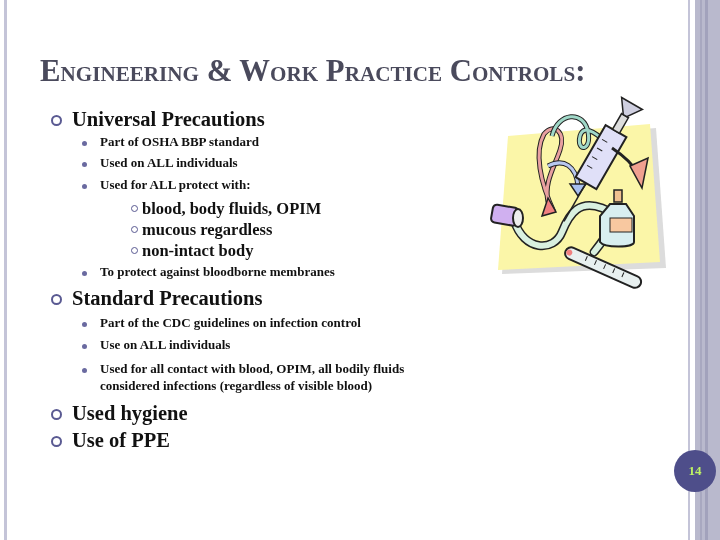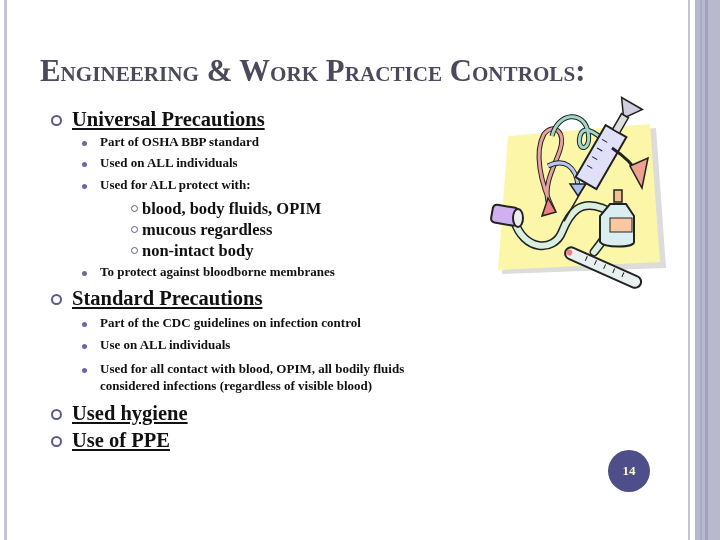--- a/index.html
+++ b/index.html
@@ -23,42 +23,42 @@
       color: #4a4a5c; letter-spacing: 0px; white-space: nowrap;
       transform: scaleX(0.96); transform-origin: left center;
     }
 
     .content {
       position: absolute; left: 0; top: 0;
       font-family: "Liberation Serif", "DejaVu Serif", serif;
       font-weight: bold; color: #111;
     }
     .row { position: absolute; white-space: nowrap; }
-    .l1 { font-size: 20.5px; left: 72px; text-decoration: underline; }
+    .l1 { font-size: 20.5px; left: 72px; }
     .l2 { font-size: 13px; left: 100px; }
     .l3 { font-size: 16.5px; left: 122px; margin-left: 20px; }
     .bullet { position: absolute; }
     .b1 {
       width: 7px; height: 7px; border: 2px solid #5a5a92; border-radius: 50%;
       left: -21px; top: 7px;
     }
     .b2 {
       width: 5px; height: 5px; background: #6a6aa0; border-radius: 50%;
       left: -18px; top: 7px;
     }
     .b3 {
       width: 5px; height: 5px; border: 1.5px solid #5a5a92; border-radius: 50%;
       left: -11px; top: 6px;
     }
 
     .clipart { position: absolute; left: 484px; top: 92px; width: 200px; height: 200px; }
 
     .page-num {
-      position: absolute; left: 608px; top: 450px; width: 42px; height: 42px;
-      border-radius: 50%; background: #4e4e8a; color: #fef9c3;
+      position: absolute; left: 674px; top: 450px; width: 42px; height: 42px;
+      border-radius: 50%; background: #4e4e8a; color: #bef264;
       font-family: "Liberation Serif", serif; font-weight: bold; font-size: 13px;
       display: flex; align-items: center; justify-content: center;
     }
   </style>
 </head>
 <body>
 
 <div class="slide">
   <div class="stripe s-left"></div>
   <div class="stripe s-right-thin"></div>

